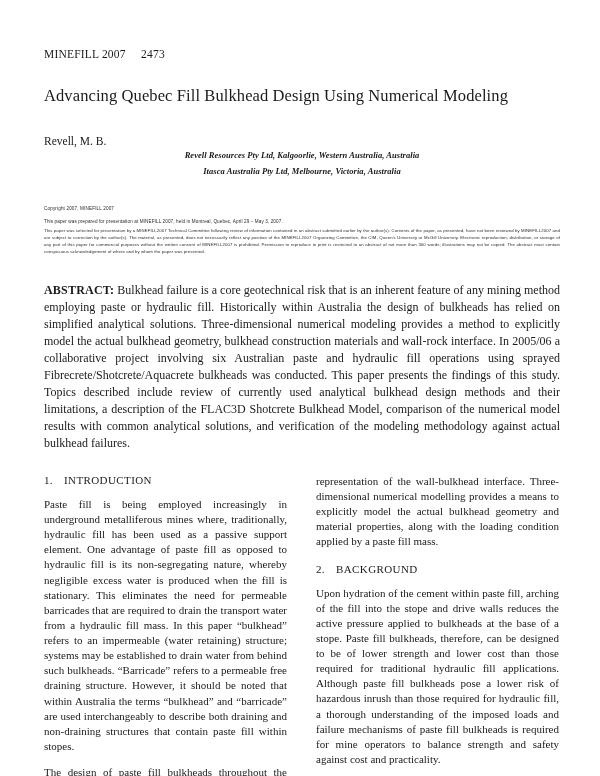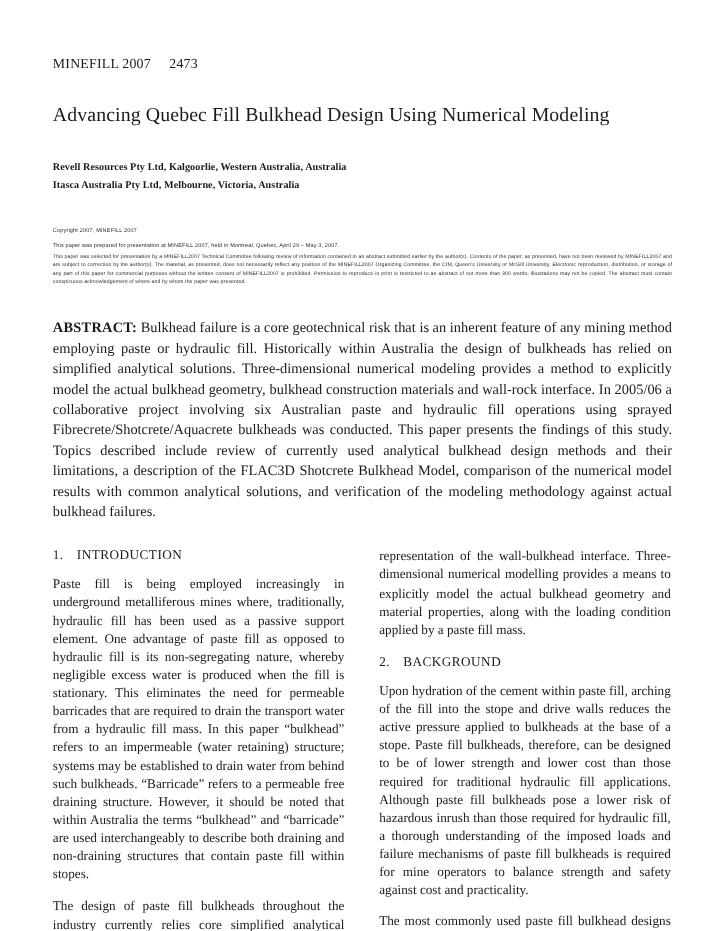--- a/index.html
+++ b/index.html
@@ -49,24 +49,26 @@
 
   
   .authors { margin: 0 0 0 0; }
   .author-name {
     font-size: 11.5px;
     line-height: 1.45;
     margin: 0;
   }
   .author-affil {
     font-size: 8.5px;
+    font-style: italic;
     font-weight: bold;
     line-height: 1.5;
     margin: 0 0 3px 0;
     letter-spacing: 0.05px;
+    text-align: center;
   }
 
   
   .legal {
     margin-top: 28px;
     font-family: "Liberation Sans", "DejaVu Sans", sans-serif;
     color: #2b2b2b;
   }
   .legal-copyright {
     font-size: 4.6px;
@@ -149,20 +151,21 @@
 <body>
 
 <div class="page">
   <div class="content">
 
     <div class="runhead">MINEFILL 2007     2473</div>
 
     <h1 class="title">Advancing Quebec Fill Bulkhead Design Using Numerical Modeling</h1>
 
     <div class="authors">
+      <div class="author-name">Revell, M. B.</div>
       <div class="author-affil">Revell Resources Pty Ltd, Kalgoorlie, Western Australia, Australia</div>
       <div class="author-affil">Itasca Australia Pty Ltd, Melbourne, Victoria, Australia</div>
     </div>
 
     <div class="legal">
       <p class="legal-copyright">Copyright 2007, MINEFILL 2007</p>
       <p class="legal-line">This paper was prepared for presentation at MINEFILL 2007, held in Montreal, Quebec, April 29 – May 3, 2007.</p>
       <p class="legal-para">This paper was selected for presentation by a MINEFILL2007 Technical Committee following review of information contained in an abstract submitted earlier by the author(s).  Contents of the paper, as presented, have not been reviewed by MINEFILL2007 and are subject to correction by the author(s).  The material, as presented, does not necessarily reflect any position of the MINEFILL2007 Organizing Committee, the CIM, Queen's University or McGill University.  Electronic reproduction, distribution, or storage of any part of this paper for commercial purposes without the written consent of MINEFILL2007 is prohibited.  Permission to reproduce in print is restricted to an abstract of not more than 300 words; illustrations may not be copied.  The abstract must contain conspicuous acknowledgement of where and by whom the paper was presented.</p>
     </div>
 

